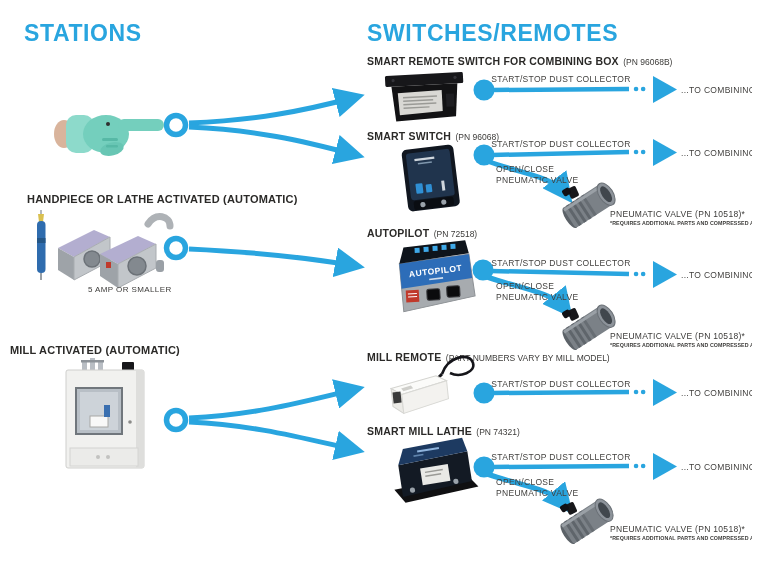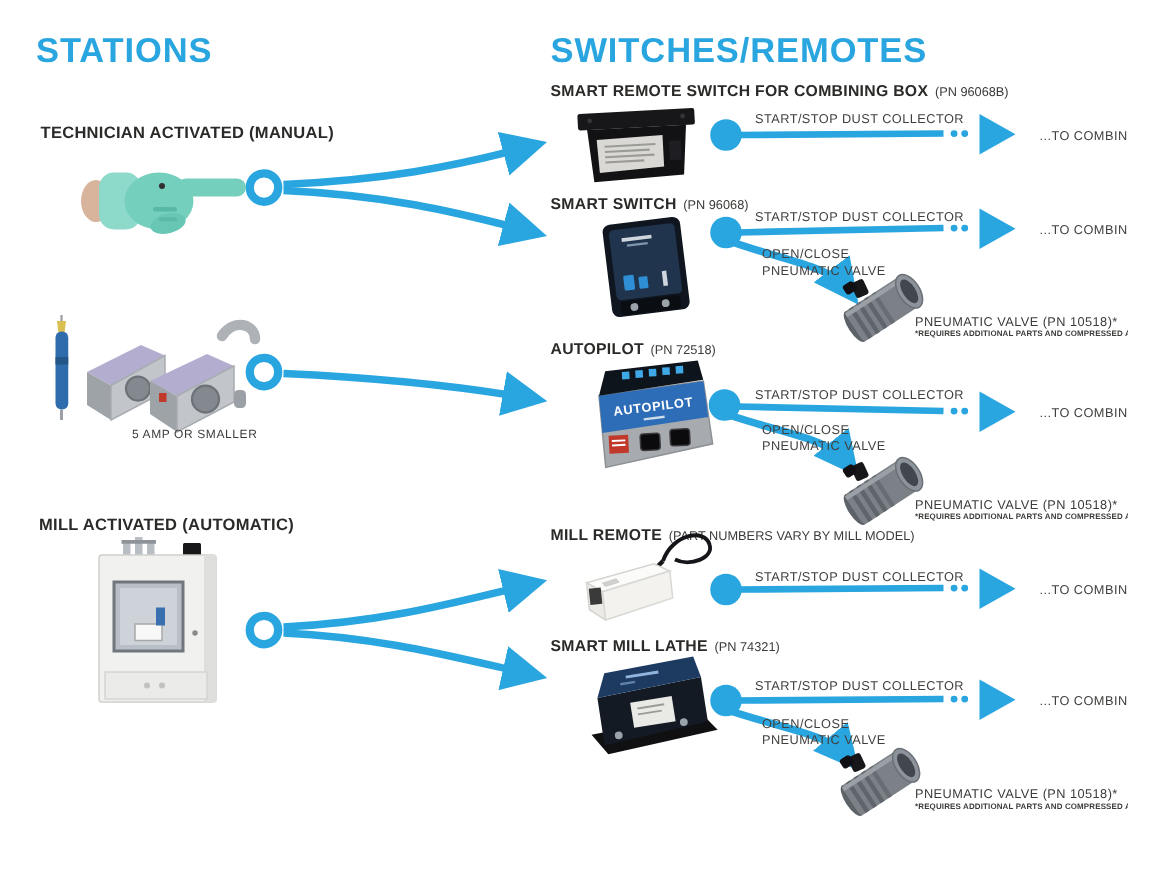--- a/index.html
+++ b/index.html
@@ -4,21 +4,21 @@
 <style>
   html,body{margin:0;padding:0;background:#fff;}
   #canvas{position:relative;width:752px;height:581px;background:#ffffff;
           font-family:"Liberation Sans",sans-serif;overflow:hidden;}
   .abs{position:absolute;}
   .hdr{font-weight:800;font-size:23px;letter-spacing:.6px;color:#29A5DF;white-space:nowrap;}
   .stitle{font-weight:700;font-size:11px;color:#2b2a28;letter-spacing:.2px;white-space:nowrap;}
   .dtitle{white-space:nowrap;color:#2b2a28;}
   .dname{font-weight:700;font-size:10.5px;letter-spacing:.2px;text-align:center;}
   .dpn{font-size:8.5px;color:#3c3b39;font-weight:400;}
-  .lbl{font-size:8.5px;color:#403f3d;letter-spacing:.3px;white-space:nowrap;line-height:11px;margin-left:12px;}
+  .lbl{font-size:8.5px;color:#403f3d;letter-spacing:.3px;white-space:nowrap;line-height:11px;}
   .cap{font-size:8px;color:#3c3b39;letter-spacing:.4px;white-space:nowrap;padding-left:12px;}
   .vlabel{font-size:8.5px;color:#3c3b39;letter-spacing:.3px;white-space:nowrap;}
   .vnote{font-size:5.3px;font-weight:700;color:#3c3b39;letter-spacing:.1px;white-space:nowrap;margin-top:1px;}
   .center{text-align:center;}
   svg{display:block;}
 </style>
 </head>
 <body>
 
 <div id="canvas">
@@ -103,33 +103,33 @@
       <polygon points="653,139 653,166 677,152.5"></polygon>
       <polygon points="653,261 653,288 677,274.5"></polygon>
       <polygon points="653,379 653,406 677,392.5"></polygon>
       <polygon points="653,453 653,480 677,466.5"></polygon>
     </g>
   </svg>
 
   <div class="abs hdr" style="left:24px;top:20px">STATIONS</div>
   <div class="abs hdr" style="left:367px;top:20px">SWITCHES/REMOTES</div>
 
-  <div class="abs stitle" style="left:27px;top:83px">TECHNICIAN ACTIVATED (MANUAL)</div>
 
   <svg class="abs" style="left:50px;top:98px" width="120" height="64" viewBox="0 0 120 64">
     <ellipse cx="14" cy="36" rx="10" ry="14" fill="#d9b49c"></ellipse>
     <rect x="16" y="17" width="28" height="38" rx="10" fill="#8ddacb"></rect>
     <ellipse cx="56" cy="36" rx="23" ry="19" fill="#74cfbd"></ellipse>
     <rect x="68" y="21" width="46" height="12" rx="6" fill="#74cfbd"></rect>
     <ellipse cx="62" cy="51" rx="12" ry="6.5" fill="#68c6b4" transform="rotate(-14 62 51)"></ellipse>
     <rect x="52" y="40" width="16" height="3" rx="1.5" fill="#57b9a6"></rect>
     <rect x="56" y="47" width="12" height="2.5" rx="1.2" fill="#57b9a6"></rect>
     <circle cx="58" cy="26" r="2" fill="#2f2f2f"></circle>
   </svg>
 
+  <div class="abs stitle" style="left:27px;top:193px">HANDPIECE OR LATHE ACTIVATED (AUTOMATIC)</div>
 
   <svg class="abs" style="left:28px;top:208px" width="148" height="88" viewBox="0 0 148 88">
     <g>
       <line x1="13" y1="2" x2="13" y2="7" stroke="#9aa0a6" stroke-width="1.5"></line>
       <polygon points="10,6 16,6 15,14 11,14" fill="#d9c050"></polygon>
       <rect x="9" y="13" width="8.5" height="52" rx="4" fill="#2f6cae"></rect>
       <rect x="9" y="30" width="8.5" height="5" fill="#245687"></rect>
       <line x1="13" y1="65" x2="13" y2="72" stroke="#9aa0a6" stroke-width="2"></line>
     </g>
     <g>
@@ -141,21 +141,21 @@
       <polygon points="72,46 110,28 128,36 90,56" fill="#b3aed0"></polygon>
       <polygon points="72,46 90,56 90,80 72,68" fill="#9ea3a8"></polygon>
       <polygon points="90,56 128,36 128,60 90,80" fill="#c2c6ca" stroke="#a8acb0" stroke-width="1"></polygon>
       <circle cx="109" cy="58" r="9" fill="#83898f" stroke="#6c7278" stroke-width="1.5"></circle>
       <rect x="78" y="54" width="5" height="6" fill="#c0392b"></rect>
       <rect x="128" y="52" width="8" height="12" rx="3" fill="#9aa0a6"></rect>
     </g>
   </svg>
   <div class="abs cap" style="left:76px;top:285px">5 AMP OR SMALLER</div>
 
-  <div class="abs stitle" style="left:26px;top:344px">MILL ACTIVATED (AUTOMATIC)</div>
+  <div class="abs stitle" style="left:10px;top:344px">MILL ACTIVATED (AUTOMATIC)</div>
 
   <svg class="abs" style="left:60px;top:358px" width="96" height="122" viewBox="0 0 96 122">
     <rect x="22" y="2" width="5" height="12" fill="#b9bec4"></rect>
     <rect x="30" y="0" width="5" height="14" fill="#b9bec4"></rect>
     <rect x="38" y="2" width="5" height="12" fill="#b9bec4"></rect>
     <rect x="21" y="2" width="23" height="2.5" fill="#8d9399"></rect>
     <rect x="62" y="4" width="12" height="10" rx="1" fill="#17171a"></rect>
     <rect x="6" y="12" width="78" height="98" rx="2" fill="#f1f1ef" stroke="#cfcfcd" stroke-width="1"></rect>
     <rect x="76" y="12" width="8" height="98" fill="#dededc"></rect>
     <rect x="16" y="30" width="46" height="46" fill="#b8bfc6" stroke="#70767c" stroke-width="2"></rect>

